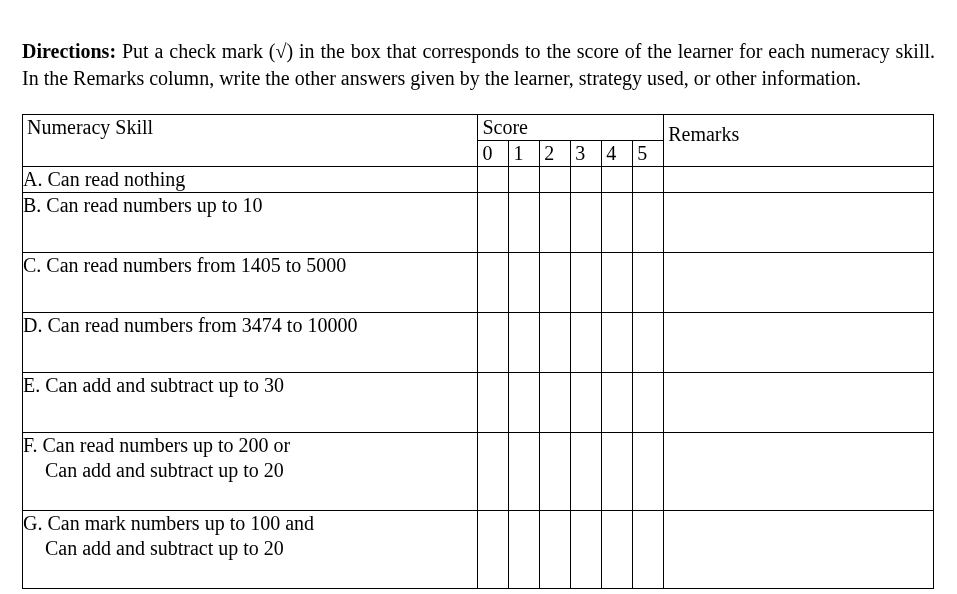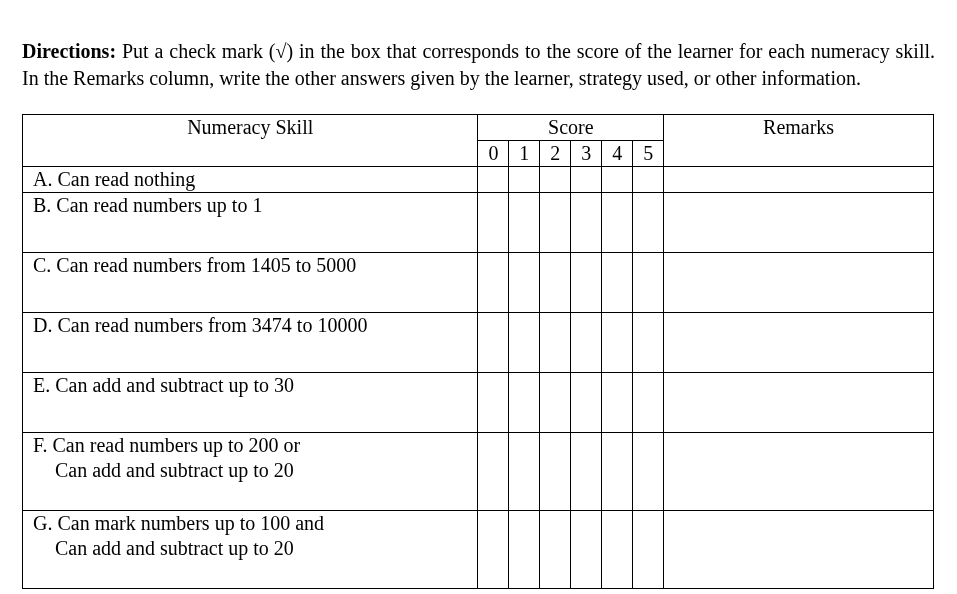--- a/index.html
+++ b/index.html
@@ -17,22 +17,22 @@
       line-height: 1.35;
       text-align: justify;
     }
     .directions .label { font-weight: bold; }
 
     table {
       border-collapse: collapse;
       width: 912px;
     }
     td, th { border: 1px solid #000; font-weight: normal; }
-    th { padding: 1px 4px; text-align: center; vertical-align: middle; }
-    td { padding: 0 10px; vertical-align: top; }
+    th { padding: 1px 4px; text-align: left; vertical-align: middle; }
+    td { padding: 0 0; vertical-align: top; }
 
     .skill-col { width: 456px; }
     .score-col { width: 31px; }
     .remarks-col { width: 270px; }
 
     .skill-cell { text-align: left; line-height: 1.25; }
     .row-h1 td { height: 25px; }
     .row-h2 td { height: 60px; }
     .row-h3 td { height: 78px; }
 
@@ -44,21 +44,21 @@
 
 <p class="directions">
   <span class="label">Directions:</span><span> Put a check mark (√) in the box that corresponds to the score of the learner for each numeracy skill. In the Remarks column, write the other answers given by the learner, strategy used, or other information.</span>
 </p>
 
 <table>
   <thead>
     <tr>
       <th rowspan="2" class="skill-col" style="vertical-align:top; padding-top:1px;">Numeracy Skill</th>
       <th colspan="6">Score</th>
-      <th rowspan="2" class="remarks-col" style="vertical-align:top; padding-top:1px;">Remarks</th>
+      <th rowspan="2" class="remarks-col" style="vertical-align:top; padding-top:8px;">Remarks</th>
     </tr>
     <tr>
       <th class="score-col">0</th>
       <th class="score-col">1</th>
       <th class="score-col">2</th>
       <th class="score-col">3</th>
       <th class="score-col">4</th>
       <th class="score-col">5</th>
     </tr>
   </thead>
@@ -67,21 +67,21 @@
       <td class="skill-cell">A. Can read nothing</td>
       <td class="score-box"></td>
       <td class="score-box"></td>
       <td class="score-box"></td>
       <td class="score-box"></td>
       <td class="score-box"></td>
       <td class="score-box"></td>
       <td></td>
     </tr>
     <tr class="row-h2">
-      <td class="skill-cell">B. Can read numbers up to 1</td>
+      <td class="skill-cell">B. Can read numbers up to 10</td>
       <td class="score-box"></td>
       <td class="score-box"></td>
       <td class="score-box"></td>
       <td class="score-box"></td>
       <td class="score-box"></td>
       <td class="score-box"></td>
       <td></td>
     </tr>
     <tr class="row-h2">
       <td class="skill-cell">C. Can read numbers from 1405 to 5000</td>

